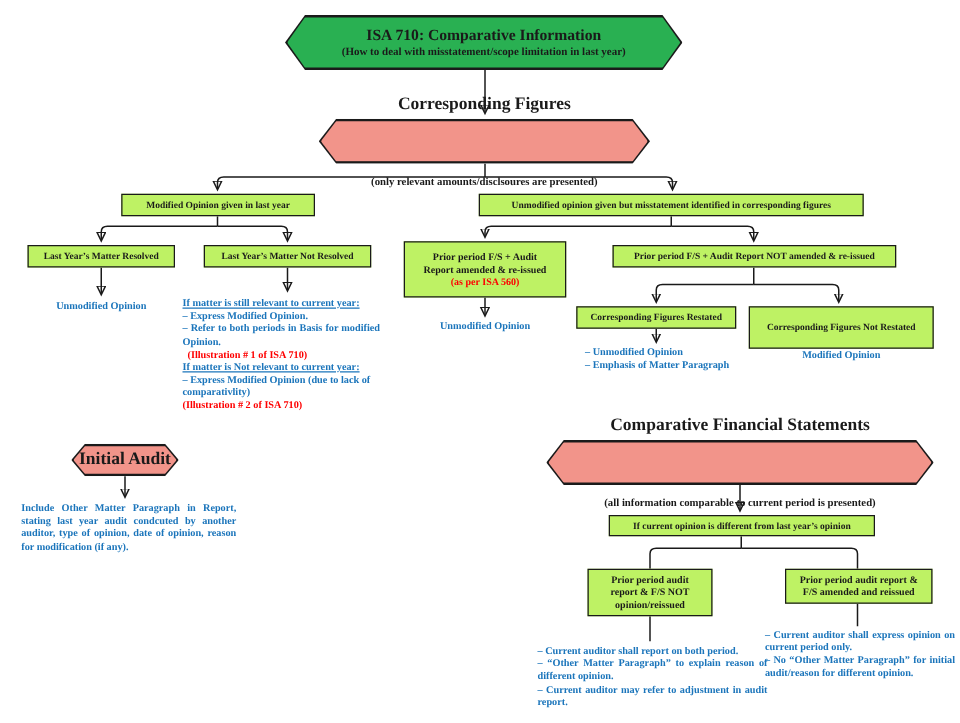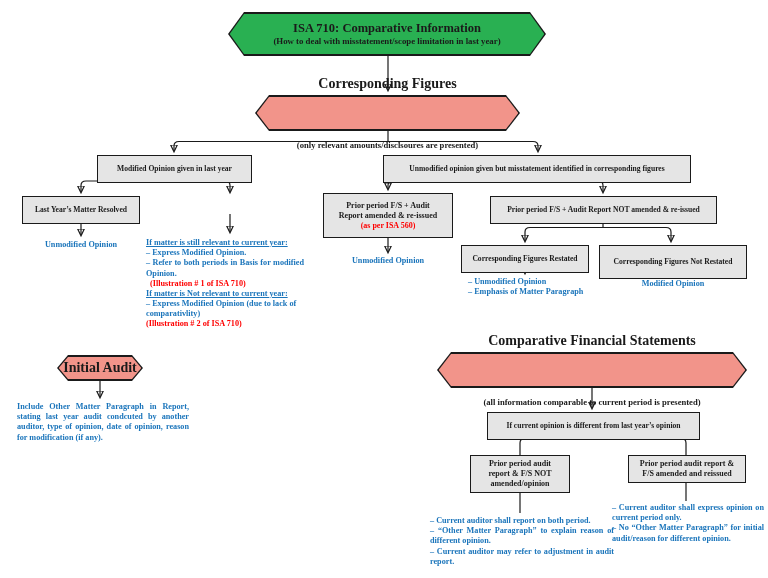--- a/index.html
+++ b/index.html
@@ -5,23 +5,23 @@
   html,body { margin:0; padding:0; background:#ffffff; }
   .canvas {
     position:relative; width:768px; height:578px; overflow:hidden; background:#ffffff;
     font-family:"Liberation Serif","DejaVu Serif",serif; font-weight:bold; color:#1a1a1a;
   }
   svg.wires { position:absolute; left:0; top:0; width:768px; height:578px; }
   svg.wires path { fill:none; stroke:#1a1a1a; stroke-width:1.2; }
 
   
   .box {
-    position:absolute; box-sizing:border-box; border:1.5px solid #1a1a1a; background:#e5e5e5;
+    position:absolute; box-sizing:border-box; border:1.5px solid #1a1a1a; background:#bef264;
     display:flex; flex-direction:column; align-items:center; justify-content:center;
-    text-align:center; font-size:7.6px; line-height:1.25; padding:13px 2px;
+    text-align:center; font-size:7.6px; line-height:1.25; padding:3px 2px;
   }
 
   
   .hex { position:absolute; }
   .hex-bg {
     position:absolute; inset:0; background:#1a1a1a;
     clip-path:polygon(var(--pt) 0, calc(100% - var(--pt)) 0, 100% 50%,
                       calc(100% - var(--pt)) 100%, var(--pt) 100%, 0 50%);
   }
   .hex-fill {
@@ -115,20 +115,21 @@
     <div class="hex-text">
       <div class="t-mid">Corresponding Figures</div>
       <div class="t-mid2">(only relevant amounts/disclsoures are presented)</div>
     </div>
   </div>
 
   <div class="box" style="left:97px; top:155px; width:155px; height:18px;">Modified Opinion  given in last year</div>
   <div class="box" style="left:383px; top:155px; width:308px; height:18px;">Unmodified opinion given but misstatement identified in corresponding figures</div>
 
   <div class="box" style="left:22px; top:196px; width:118px; height:18px;">Last Year’s Matter Resolved</div>
+  <div class="box" style="left:163px; top:196px; width:134px; height:18px;">Last Year’s Matter Not Resolved</div>
 
   <div class="box" style="left:323px; top:193px; width:130px; height:45px; font-size:8px;">
     <div>Prior period F/S + Audit</div>
     <div>Report amended &amp; re-issued</div>
     <div class="redline">(as per ISA 560)</div>
   </div>
   <div class="box" style="left:490px; top:196px; width:227px; height:18px;">Prior period F/S + Audit Report NOT amended &amp; re-issued</div>
 
   <div class="box" style="left:461px; top:245px; width:128px; height:18px;">Corresponding Figures Restated</div>
   <div class="box" style="left:599px; top:245px; width:148px; height:34px;">Corresponding Figures Not Restated</div>
@@ -171,21 +172,21 @@
       <div class="t-mid">Comparative Financial Statements</div>
       <div class="t-mid2">(all information comparable to current period is presented)</div>
     </div>
   </div>
 
   <div class="box" style="left:487px; top:412px; width:213px; height:17px;">If current opinion is different from last year’s opinion</div>
 
   <div class="box" style="left:470px; top:455px; width:100px; height:38px; font-size:8px;">
     <div>Prior period audit</div>
     <div>report &amp; F/S NOT</div>
-    <div>amended/opinion</div>
+    <div>opinion/reissued</div>
   </div>
 
   <div class="box" style="left:628px; top:455px; width:118px; height:28px; font-size:8px;">
     <div>Prior period audit report &amp;</div>
     <div>F/S amended and reissued</div>
   </div>
 
   <div class="note" style="left:430px; top:516px; width:184px;">
     <div>– Current auditor shall report on both period.</div>
     <div class="just">– “Other Matter Paragraph” to explain reason of different opinion.</div>

